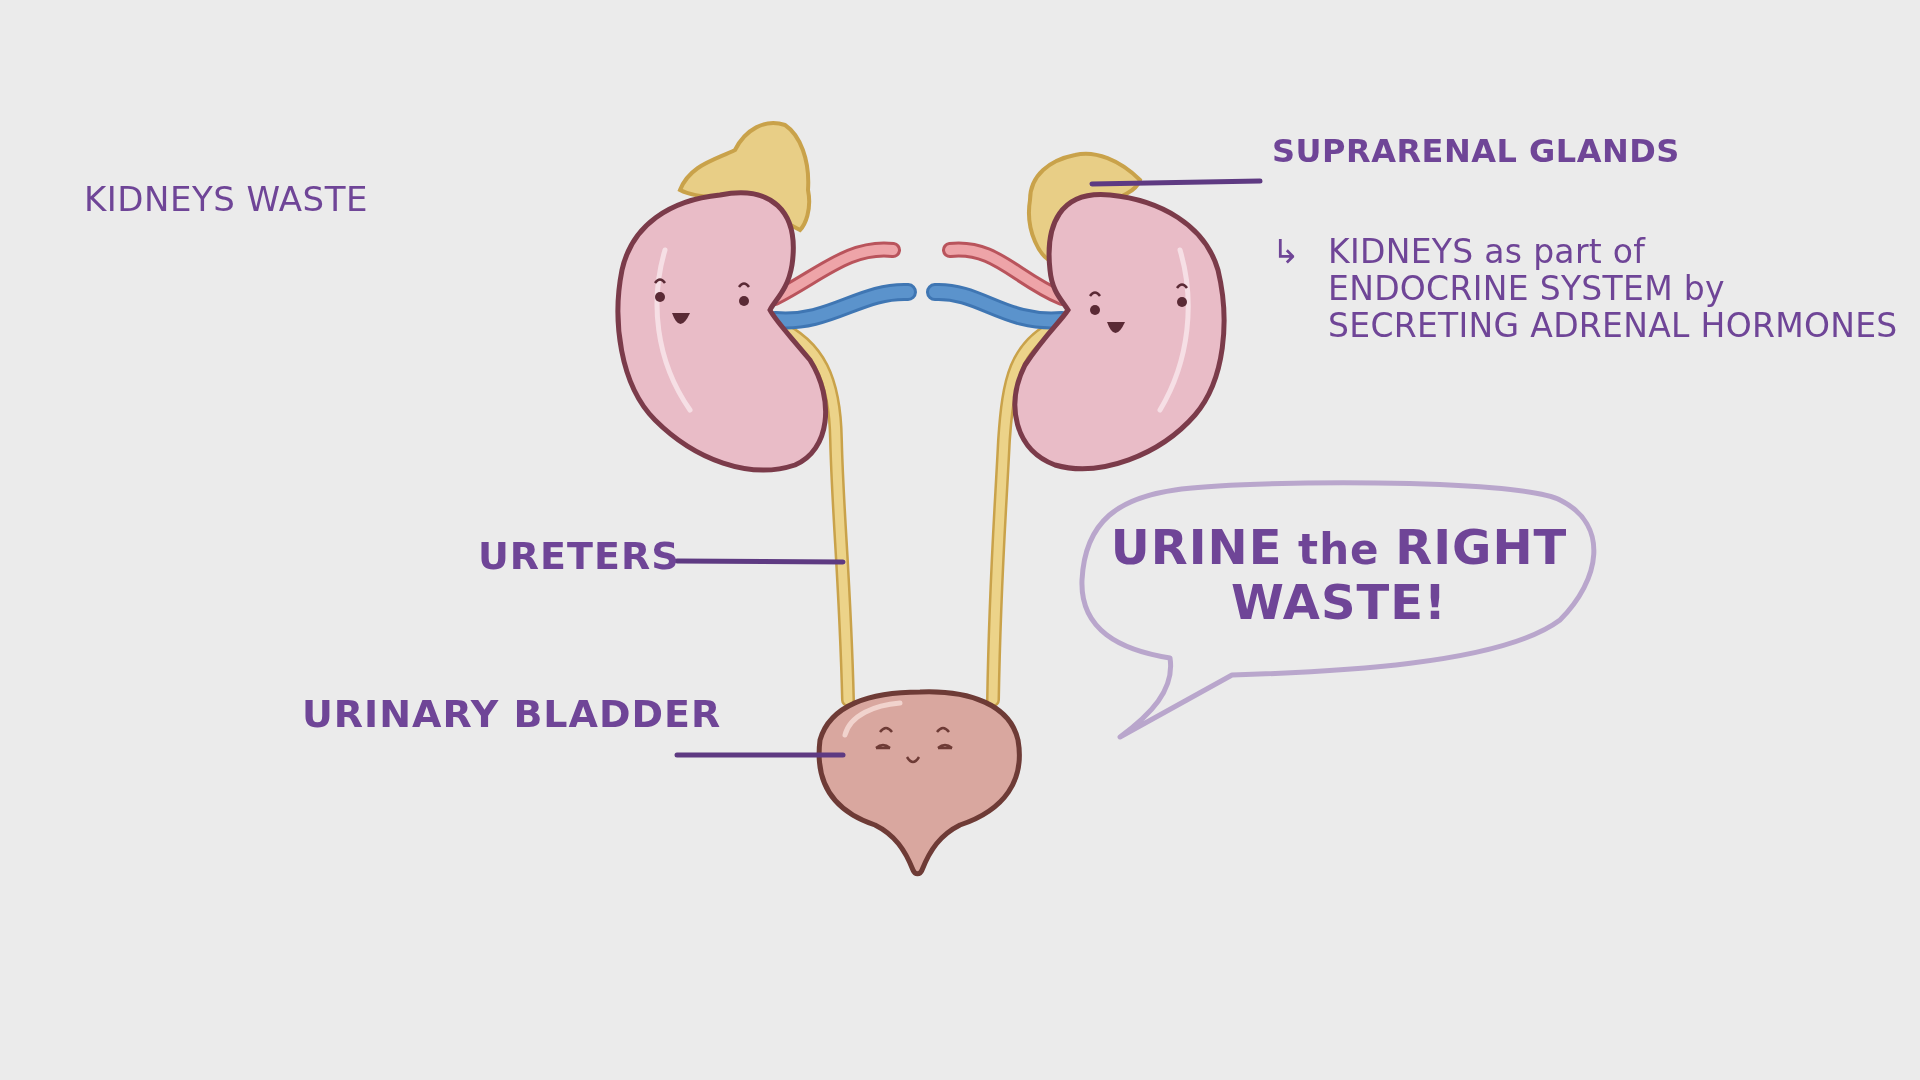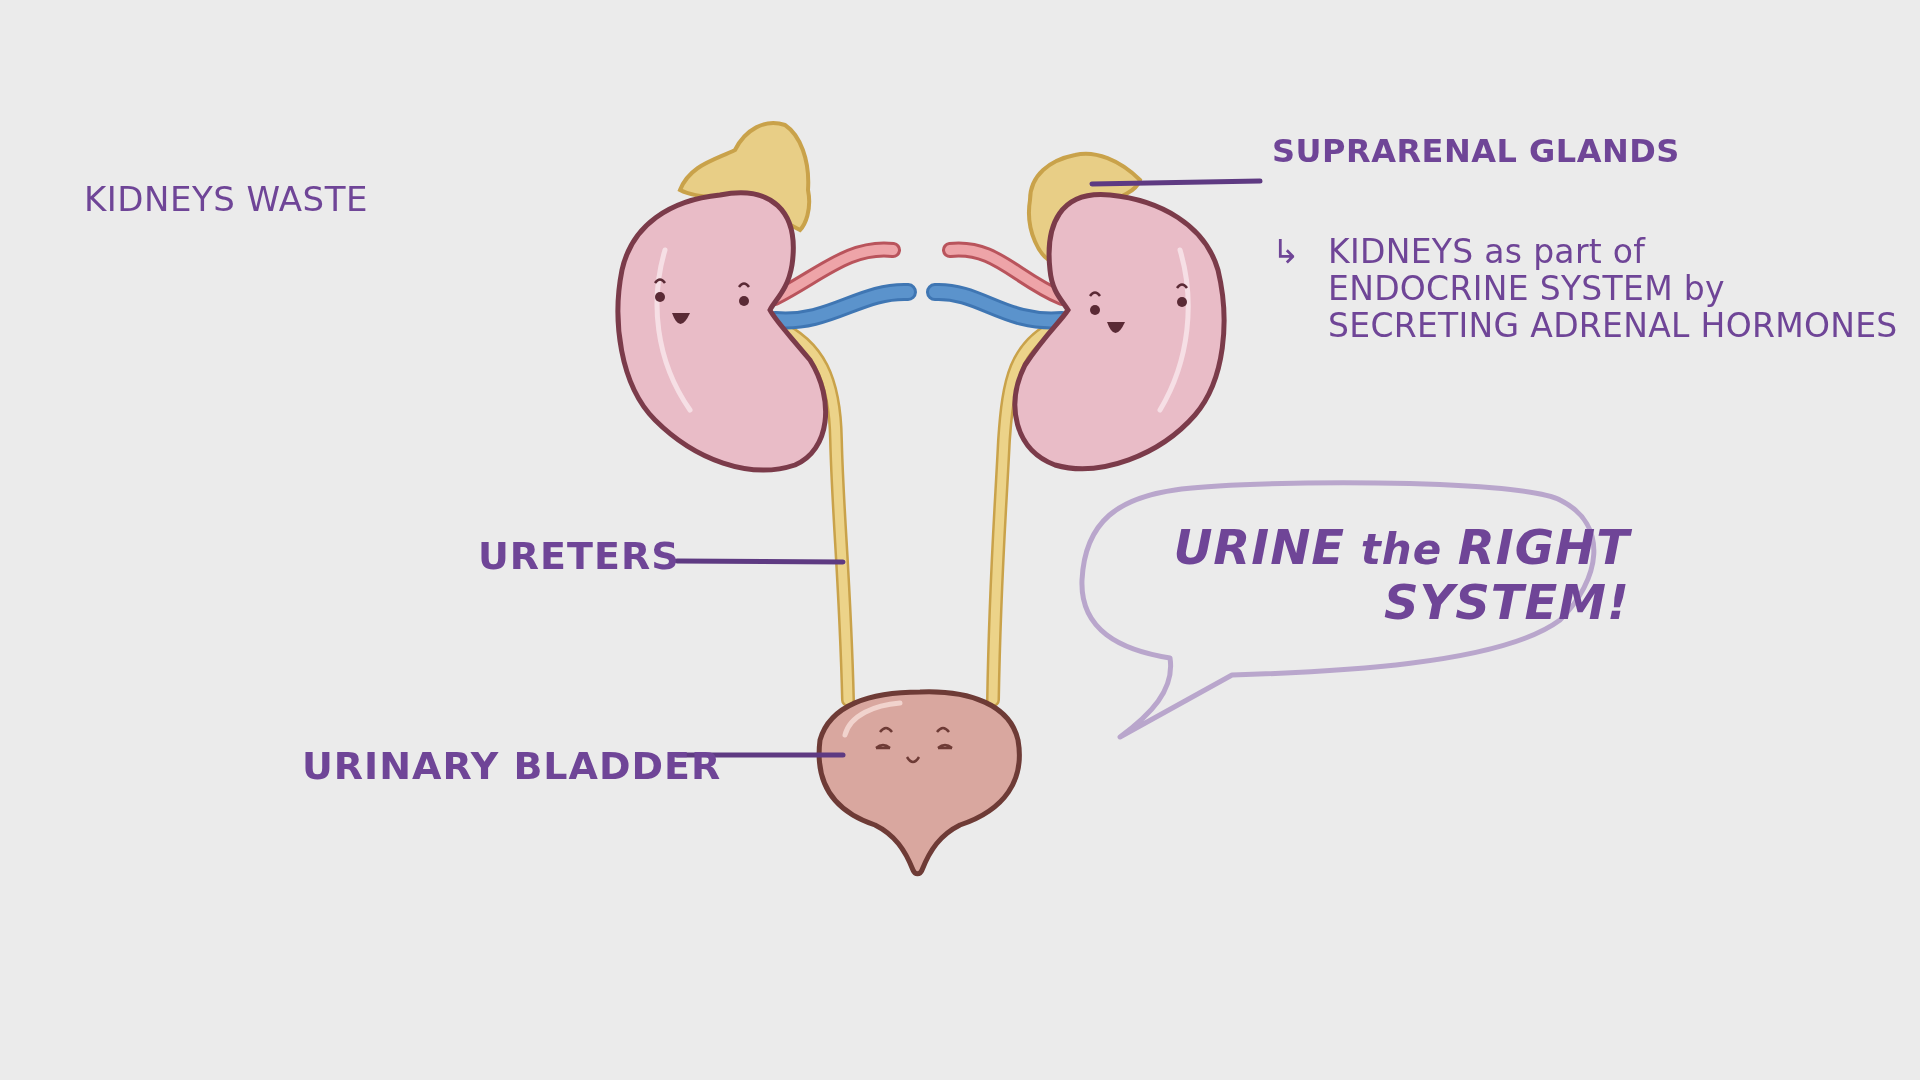--- a/index.html
+++ b/index.html
@@ -87,20 +87,20 @@
     <span style="display:inline-block; width:56px;">↳</span><span>KIDNEYS</span><span class="lower"> as part of</span>
   </span>
   <span class="line" style="padding-left:56px;">
     <span>ENDOCRINE SYSTEM</span><span class="lower"> by</span>
   </span>
   <span class="line" style="padding-left:56px;">SECRETING ADRENAL HORMONES</span>
 </div>
 
 <div class="txt bold" style="left:478px; top:535px; font-size:38px;">URETERS</div>
 
-<div class="txt bold" style="left:302px; top:745px; font-size:38px;text-align:right;">URINARY BLADDER</div>
+<div class="txt bold" style="left:302px; top:693px; font-size:38px;text-align:right;">URINARY BLADDER</div>
 
-<div class="txt" style="left:1160px; top:520px; width:470px; text-align:right; font-size:48px; font-weight:bold; line-height:1.15;font-style:italic;">
+<div class="txt" style="left:1104px; top:520px; width:470px; text-align:center; font-size:48px; font-weight:bold; line-height:1.15;">
   <span class="line">
     <span>URINE</span><span style="font-size:42px;"> the </span><span>RIGHT</span>
   </span>
-  <span class="line">SYSTEM!</span>
+  <span class="line">WASTE!</span>
 </div>
 
 </body></html>

